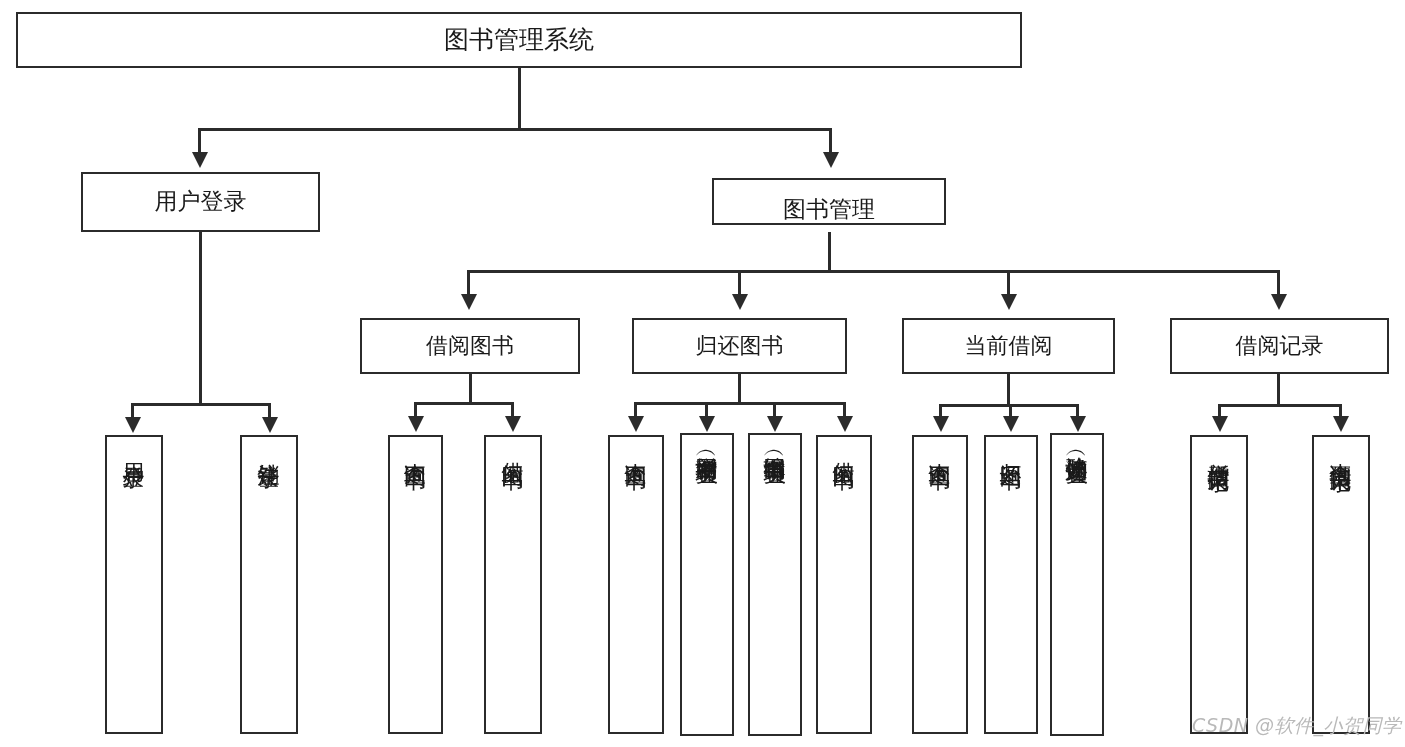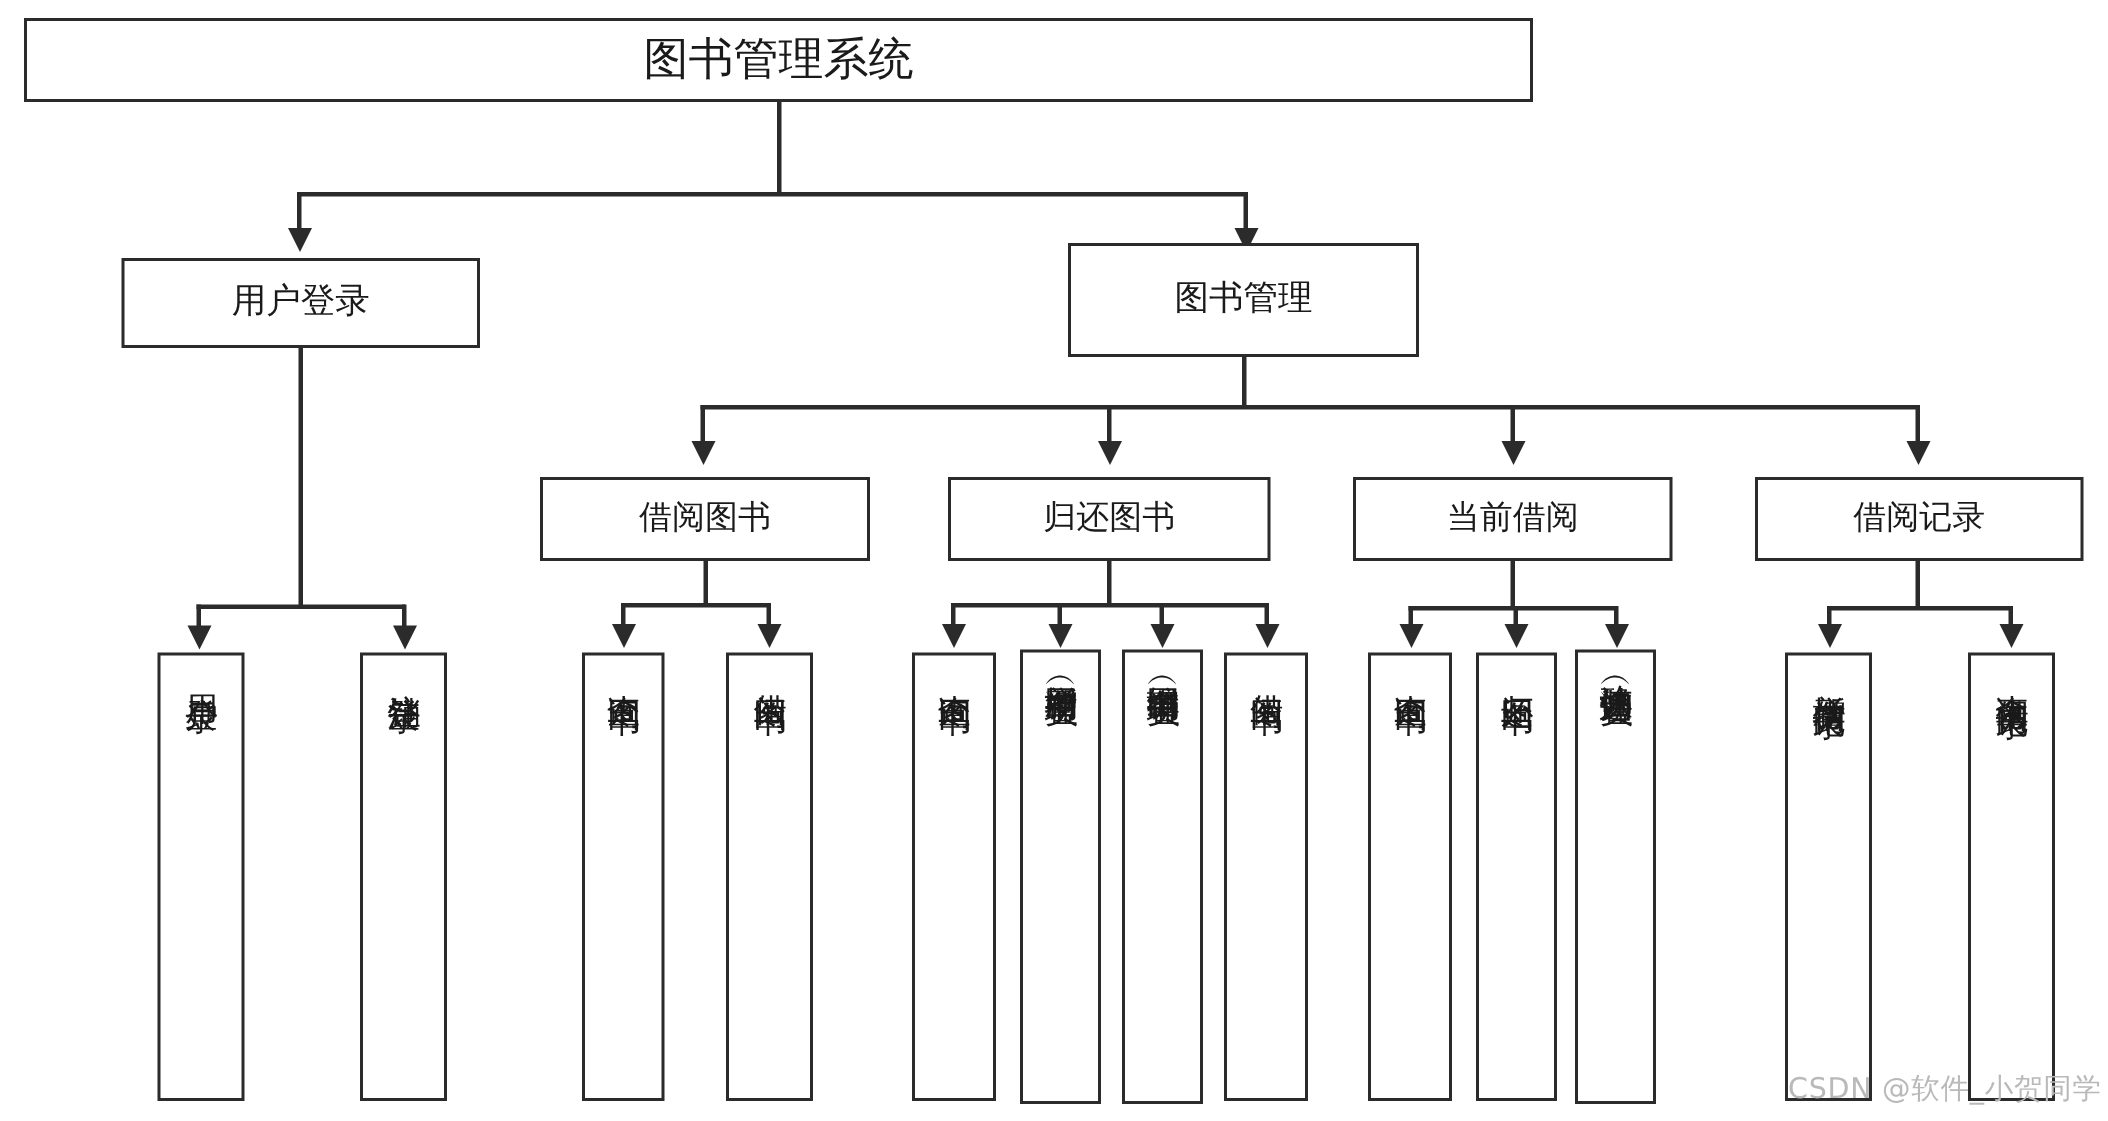--- a/index.html
+++ b/index.html
@@ -29,21 +29,21 @@
     justify-content: center;
     color: #1a1a1a;
     z-index: 3;
   }
   .box-label {
     display: block;
     text-align: center;
     line-height: 1.18;
     white-space: nowrap;
   }
-  .box.root .box-label { font-size: 30px; }
+  .box.root .box-label { font-size: 25px; }
   .box.level2 .box-label { font-size: 23px; }
   .box.level3 .box-label { font-size: 22px; }
 
   
   .box.leaf {
     align-items: flex-start;
     justify-content: center;
     padding-top: 8px;
   }
   .box.leaf .box-label {
@@ -79,20 +79,21 @@
 
   
   #watermark {
     position: absolute;
     color: #b9b9b9;
     font-size: 19px;
     letter-spacing: 0.5px;
     white-space: nowrap;
     z-index: 5;
     pointer-events: none;
+    font-style: italic;
   }
 </style>
 </head>
 <body>
 
 <div id="canvas">
 
   <div class="conn vline" style="left:518px; top:68px; height:62px;"></div>
 
   <div class="conn hline" style="left:198px; top:128px; width:633px;"></div>
@@ -154,21 +155,21 @@
   <div class="conn vline" style="left:1339px; top:404px; height:14px;"></div>
   <div class="arrow" style="left:1333px; top:416px;"></div>
 
   <div class="box root" style="left:16px; top:12px; width:1006px; height:56px;">
     <span class="box-label">图书管理系统</span>
   </div>
 
   <div class="box level2" style="left:81px; top:172px; width:239px; height:60px;">
     <span class="box-label">用户登录</span>
   </div>
-  <div class="box level2" style="left:712px; top:162px; width:234px; height:76px;">
+  <div class="box level2" style="left:712px; top:178px; width:234px; height:47px;align-items:flex-end;">
     <span class="box-label">图书管理</span>
   </div>
 
   <div class="box level3" style="left:360px; top:318px; width:220px; height:56px;">
     <span class="box-label">借阅图书</span>
   </div>
   <div class="box level3" style="left:632px; top:318px; width:215px; height:56px;">
     <span class="box-label">归还图书</span>
   </div>
   <div class="box level3" style="left:1170px; top:318px; width:219px; height:56px;">

